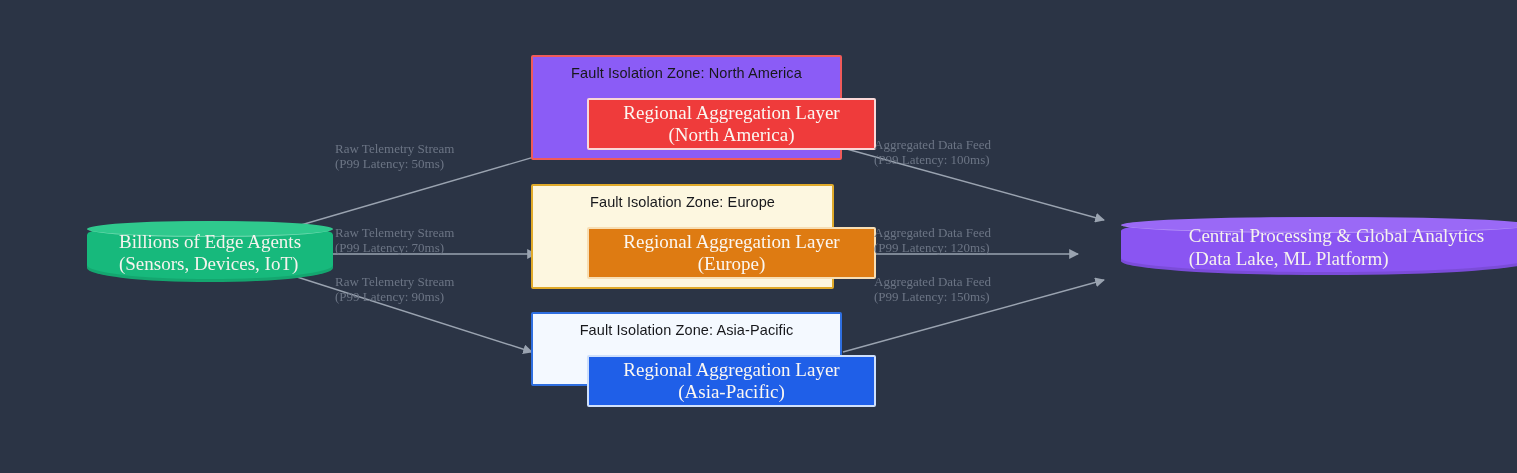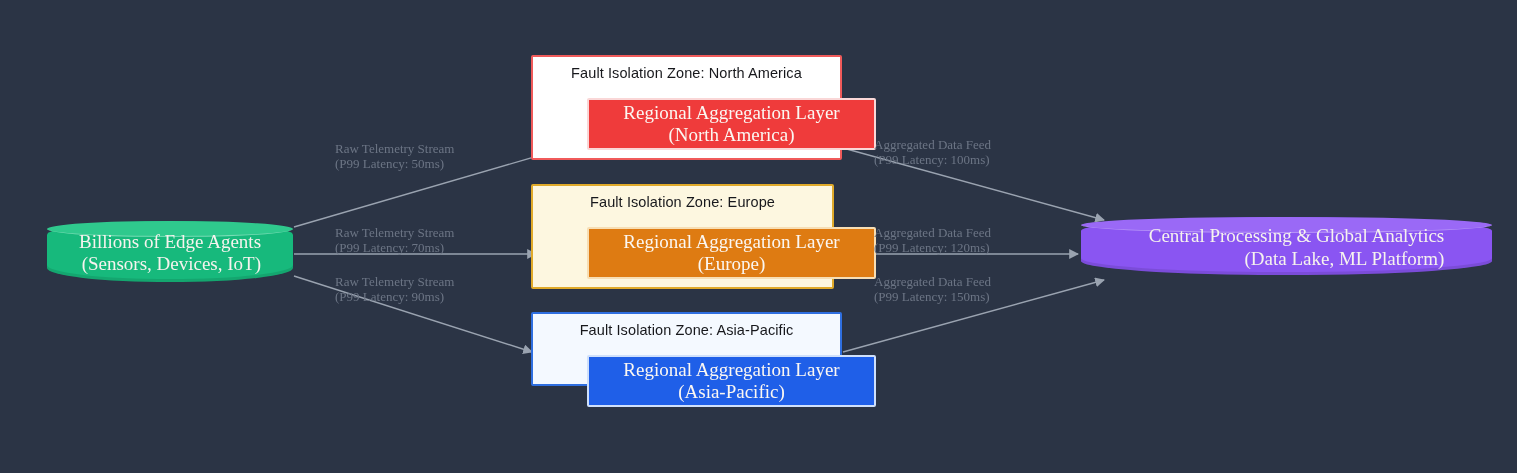--- a/index.html
+++ b/index.html
@@ -23,26 +23,27 @@
     height: 473px;
     pointer-events: none;
   }
 
   
   .cyl {
     position: absolute;
     display: flex;
     align-items: center;
     justify-content: center;
-    text-align: right;
+    text-align: left;
     color: #f6f3ee;
     font-family: "Liberation Serif", serif;
     font-size: 19px;
     line-height: 1.18;
     border-radius: 50% / 14px;
+    margin-left: 40px;
   }
   .cyl .cap {
     position: absolute;
     left: 0;
     right: 0;
     top: 0;
     height: 15px;
     border-radius: 50%;
     pointer-events: none;
   }
@@ -110,21 +111,21 @@
     line-height: 1.18;
     color: #fbf7f2;
     border-width: 2px;
     border-style: solid;
     border-radius: 2px;
     white-space: pre-line;
     margin-left: 43px;
   }
 
   #zone-na { left: 531px; top: 55px; width: 311px; height: 105px;
-             background: #ffffff; border-color: #f05a5a; }
+             background: #8b5cf6; border-color: #f05a5a; }
   #node-na { left: 11px; top: 41px; width: 289px; height: 52px;
              background: #ef3b3b; border-color: #fad7d7; }
 
   #zone-eu { left: 531px; top: 184px; width: 303px; height: 105px;
              background: #fdf7e0; border-color: #e0aa2a; }
   #node-eu { left: 11px; top: 41px; width: 289px; height: 52px;
              background: #de7b12; border-color: #f7deb4; }
 
   #zone-ap { left: 531px; top: 312px; width: 311px; height: 74px;
              background: #f4f9ff; border-color: #2f6fe0; }

